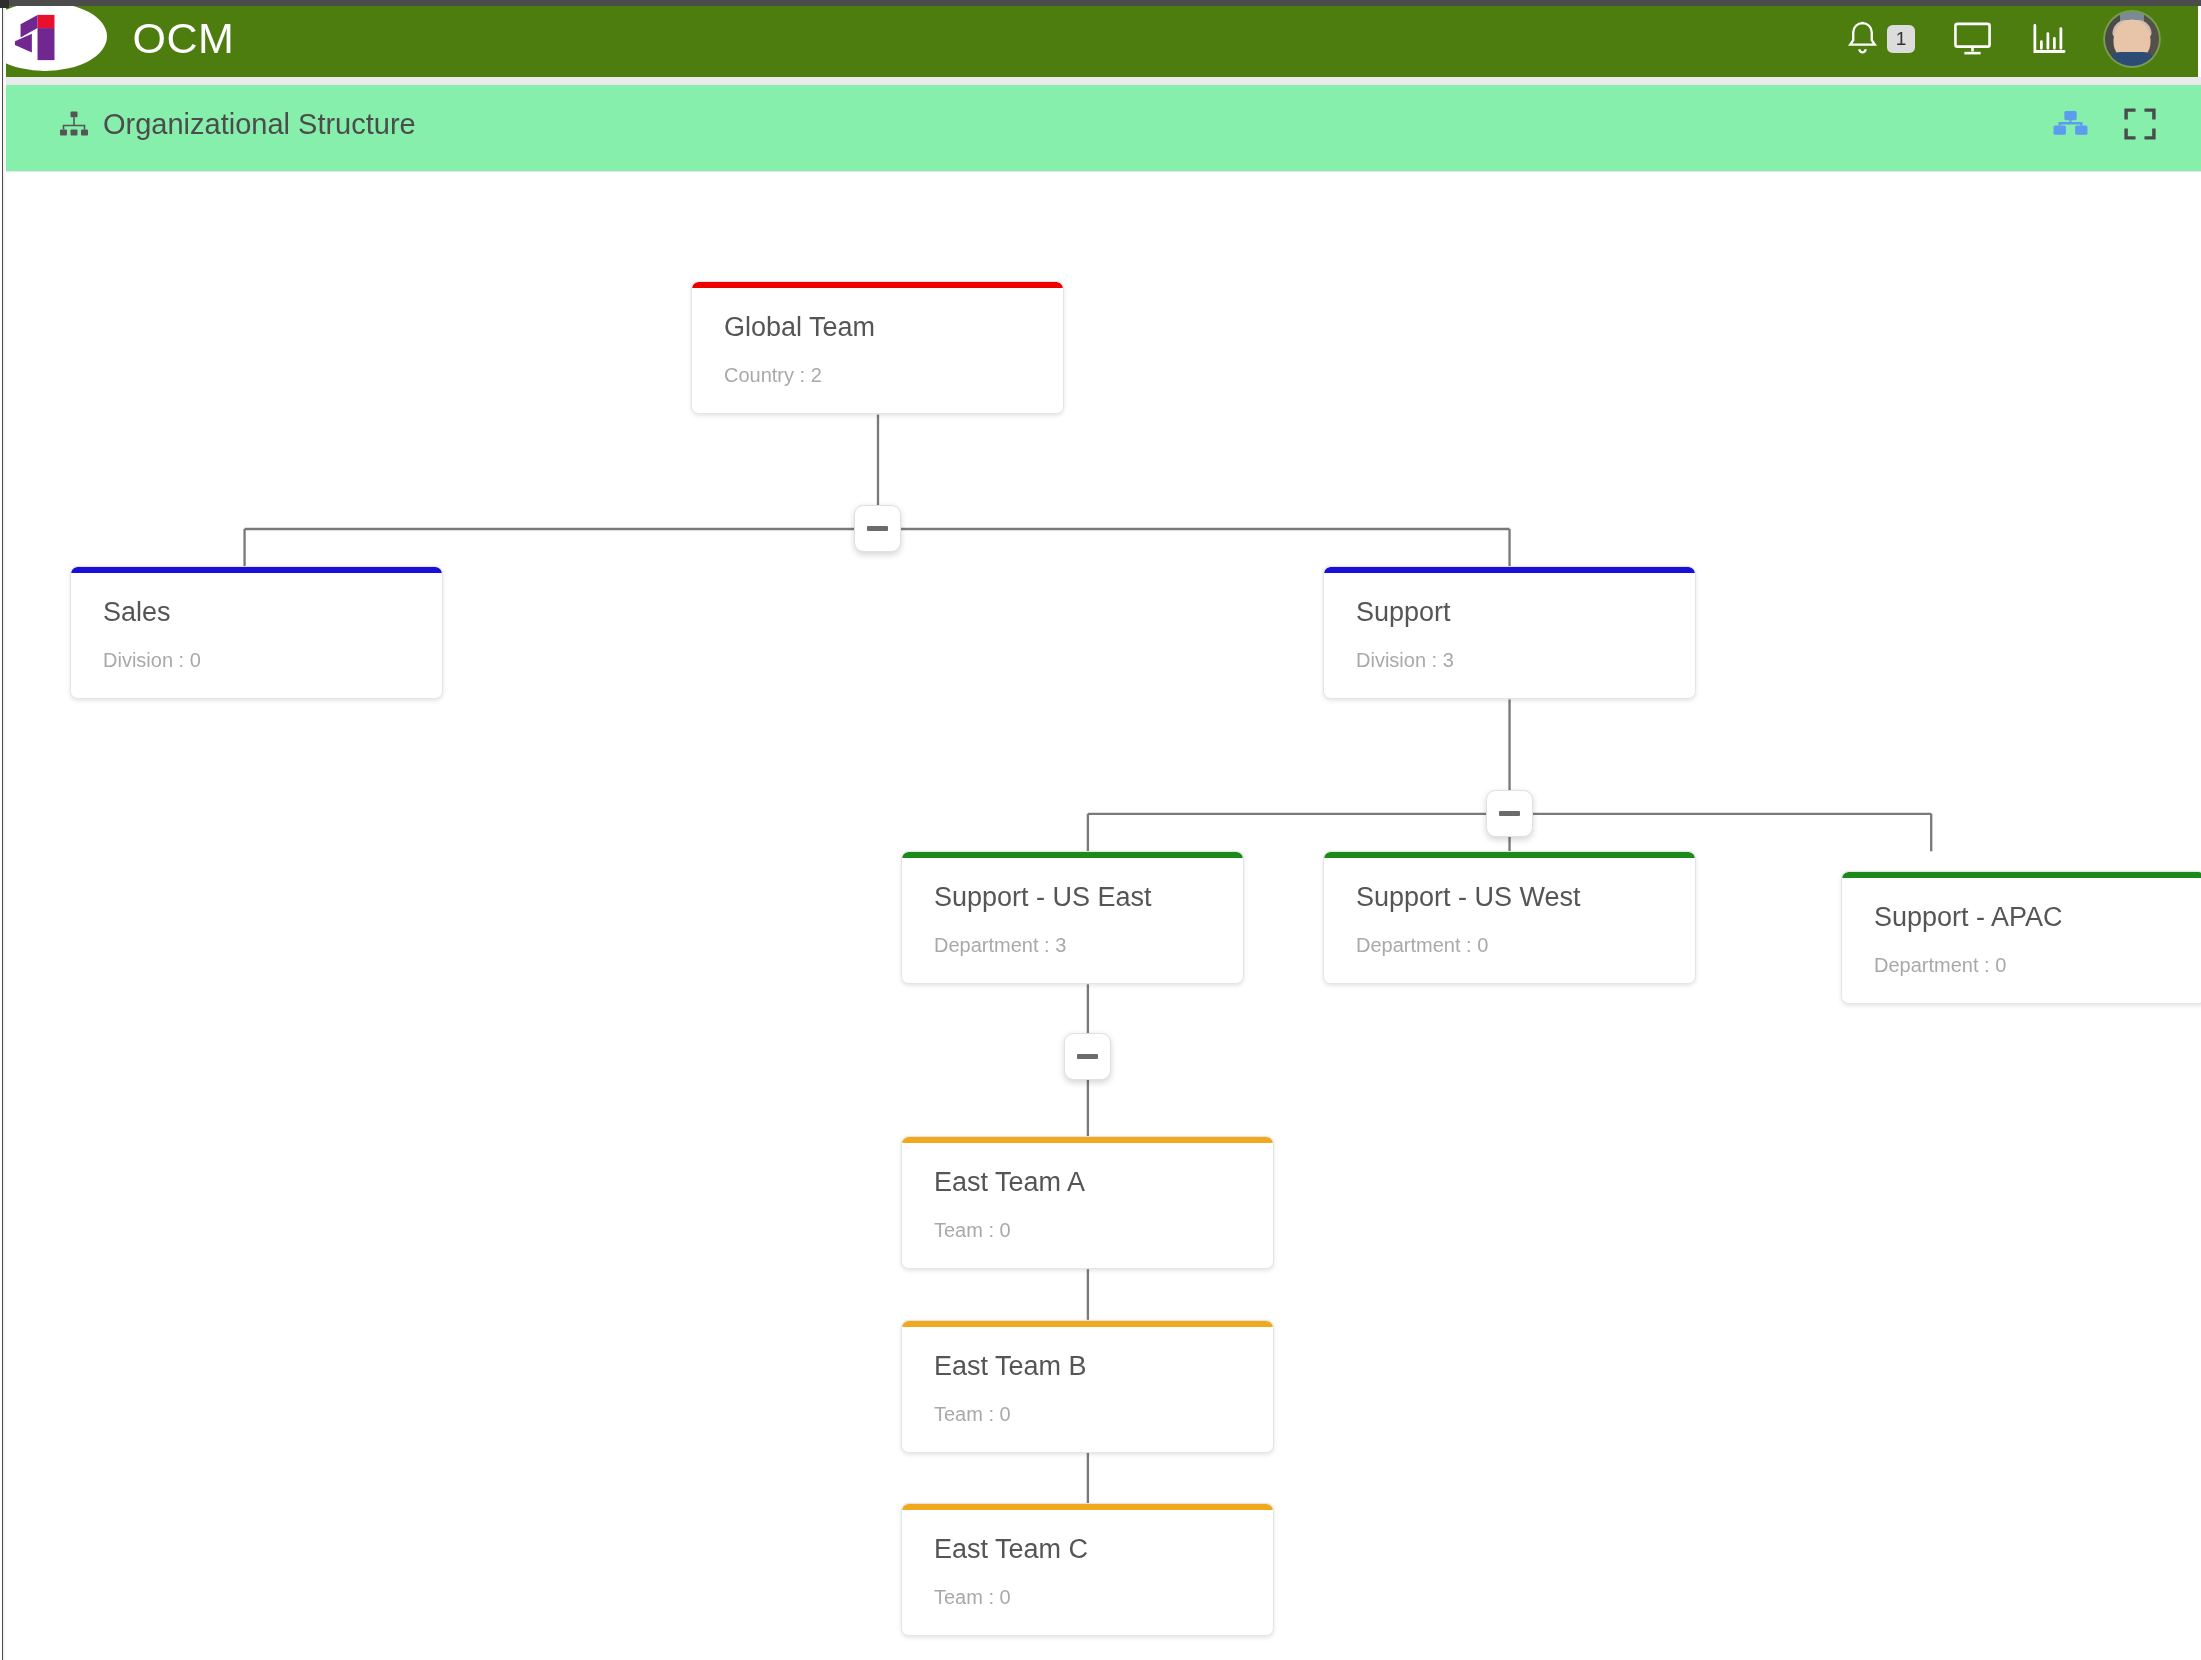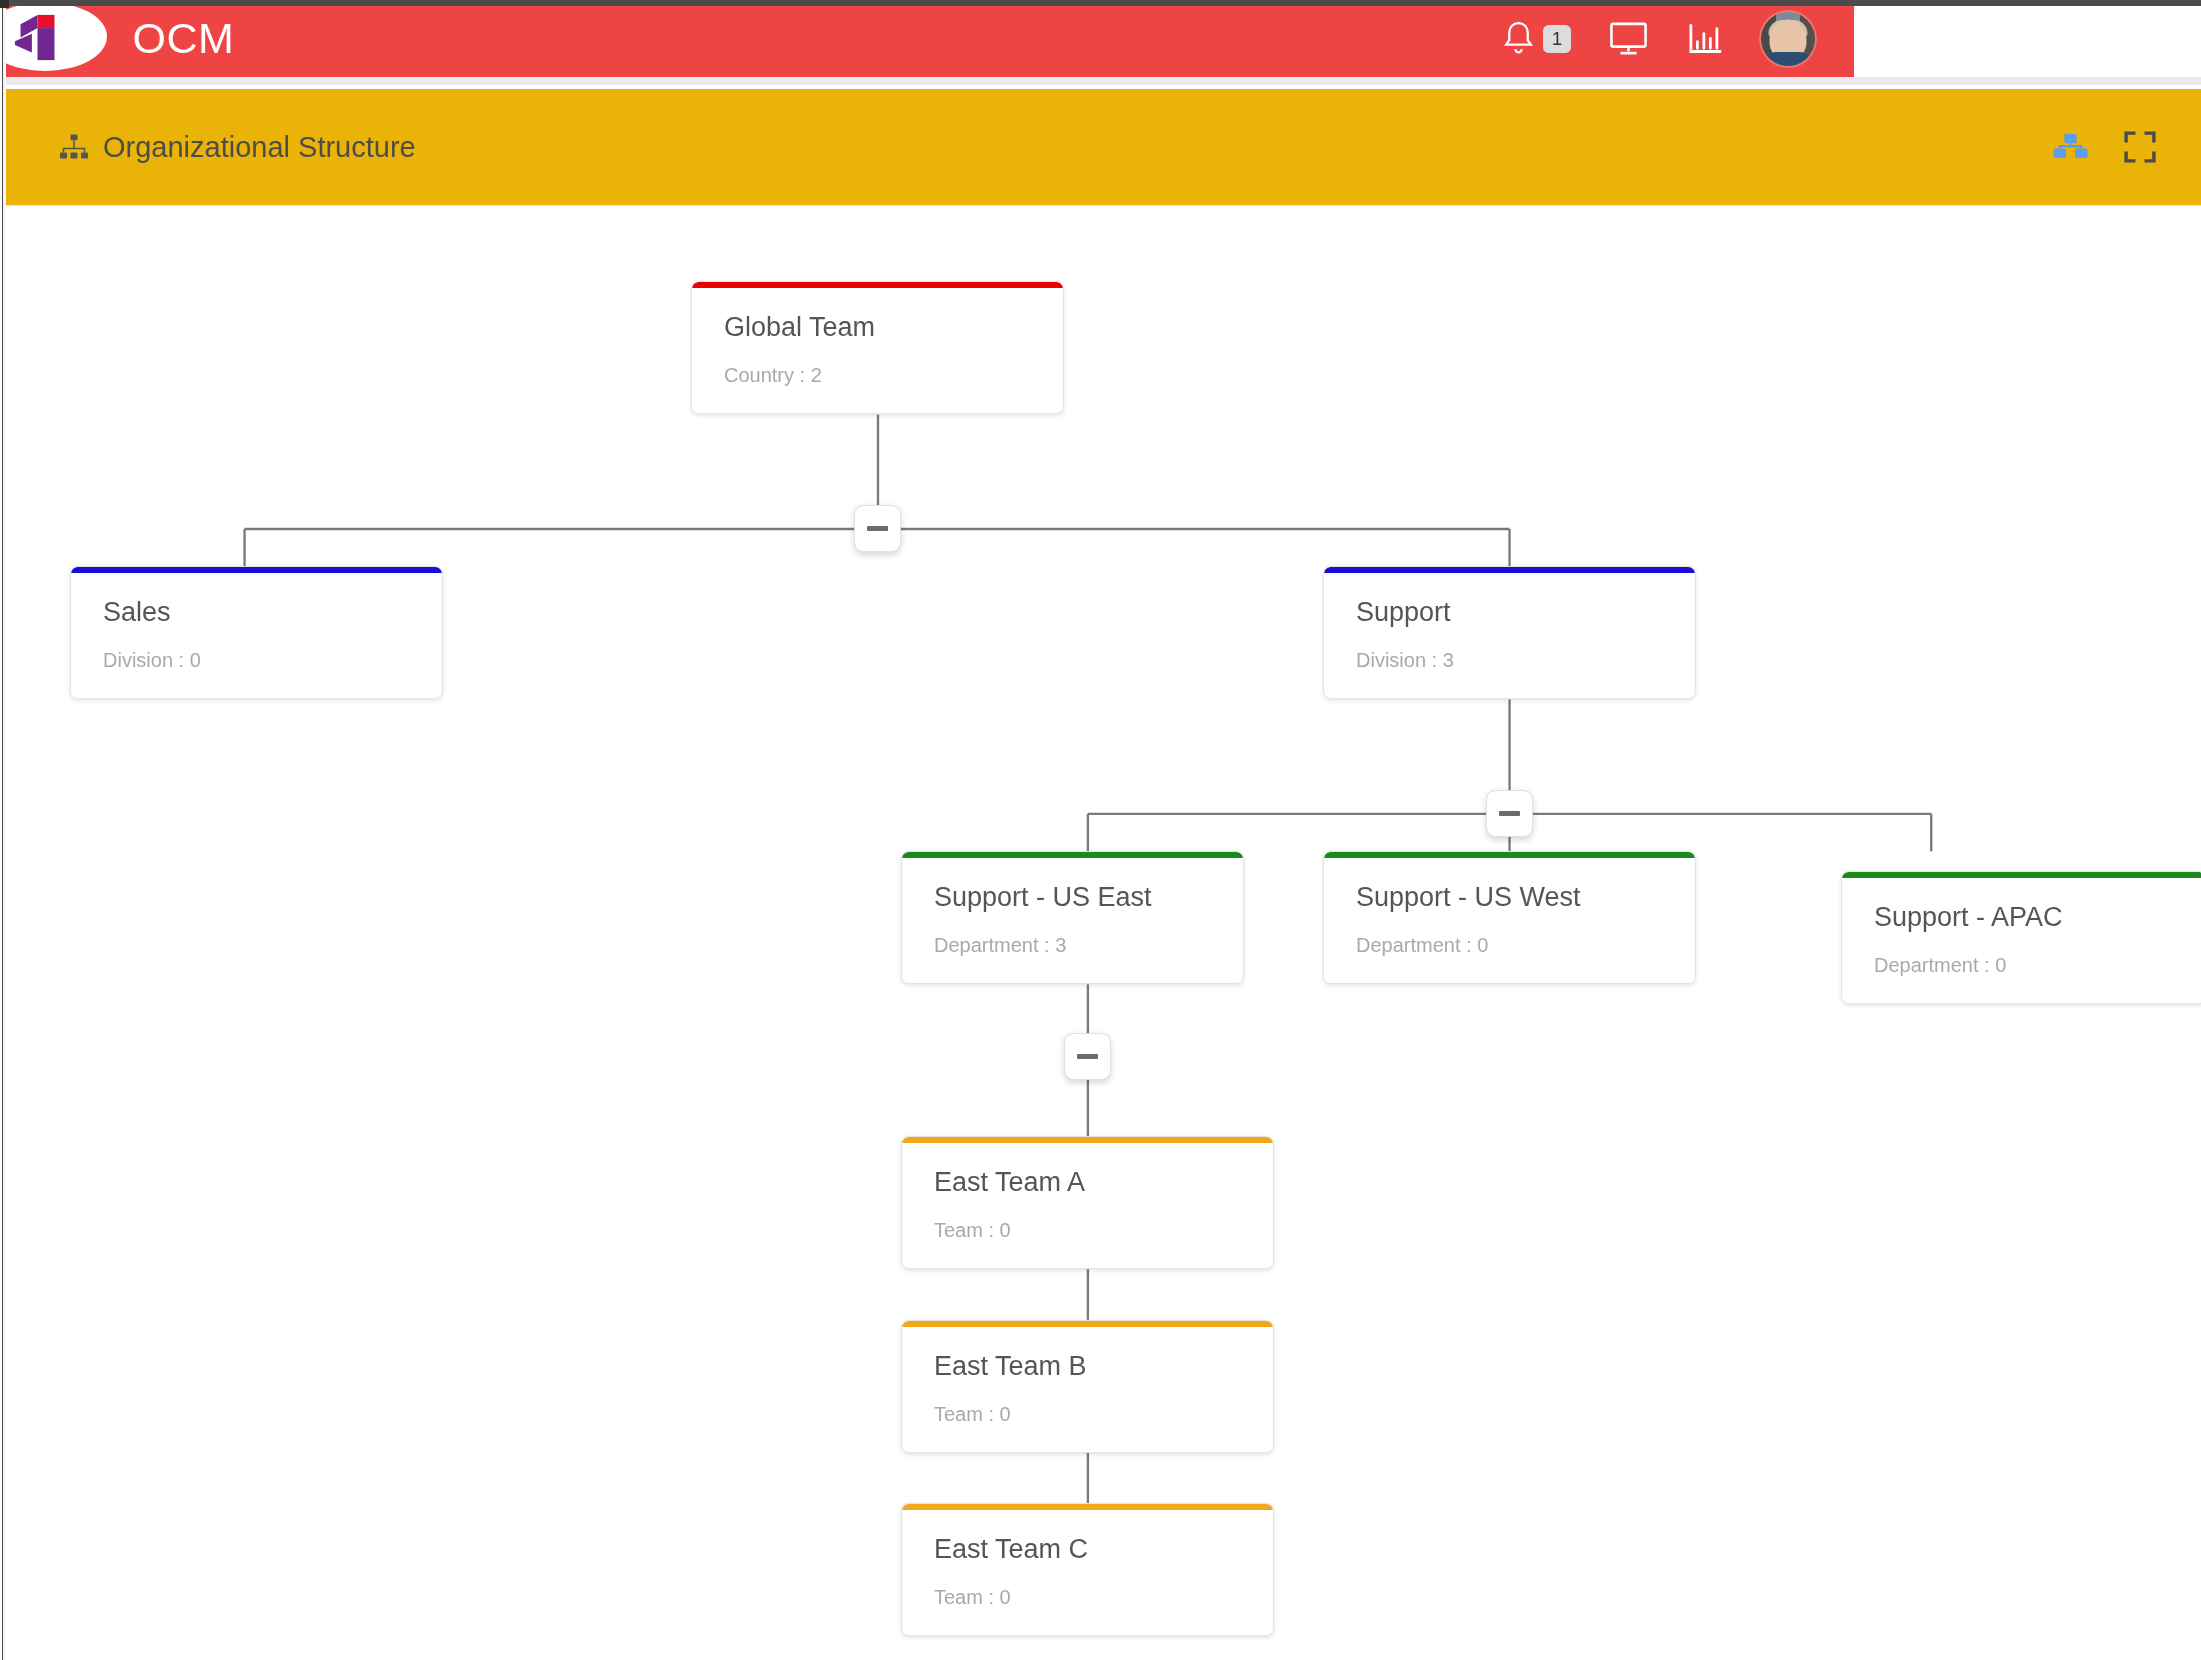--- a/index.html
+++ b/index.html
@@ -18,22 +18,22 @@
     z-index: 50;
   }
   .edge-sliver-top {
     position: absolute; left: 0; top: 0;
     width: 9.4px; height: 7.5px; background: #2e2e2e; z-index: 51;
   }
 
   
   .topbar {
     position: absolute; left: 0; top: 0;
-    width: 1854px; height: 77px;
-    background: #ef4444;
+    width: 2198px; height: 77px;
+    background: #4d7c0f;
     display: flex; align-items: center;
     z-index: 20;
   }
   .topbar-strip {
     position: absolute; left: 0; top: 0; width: 2202px; height: 5.6px;
     background: #4b4b4b; z-index: 21;
   }
   .logo-wrap {
     position: relative; margin-left: 0px; width: 112px; height: 77px;
     display: flex; align-items: center; justify-content: center;
@@ -85,23 +85,23 @@
   .avatar .shirt {
     position: absolute; left: 50%; bottom: -3.7px; transform: translateX(-50%);
     width: 49px; height: 17px; border-radius: 13px 13px 0 0;
     background: #2c4c74;
   }
   .avatar .bg-l { position: absolute; left:0; top:0; width: 15px; height: 54px; background:#4a4a46; }
   .avatar .bg-r { position: absolute; right:0; top:0; width: 15px; height: 54px; background:#55504a; }
 
   
   .titlebar {
-    position: absolute; left: 0; top: 89px;
-    width: 2202px; height: 117px;
-    background: #eab308;
+    position: absolute; left: 0; top: 77px;
+    width: 2202px; height: 95px;
+    background: #86efac;
     border-bottom: 1.9px solid #e6e6e6;
     display: flex; align-items: center;
     z-index: 15;
   }
   .titlebar-shadeline {
     position: absolute; left:0; top: 77px; width: 2202px; height: 7.5px;
     background: #eaeaec; z-index: 16;
   }
   .title-left { display: flex; align-items: center; gap: 13px; padding-left: 58px; }
   .page-title {

